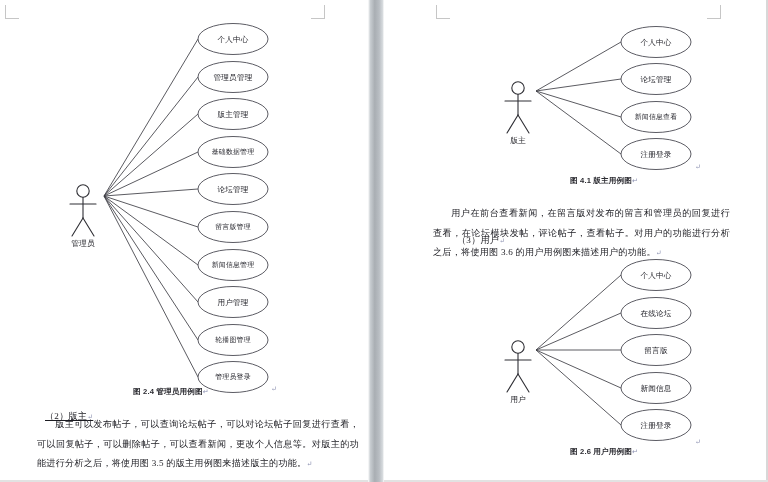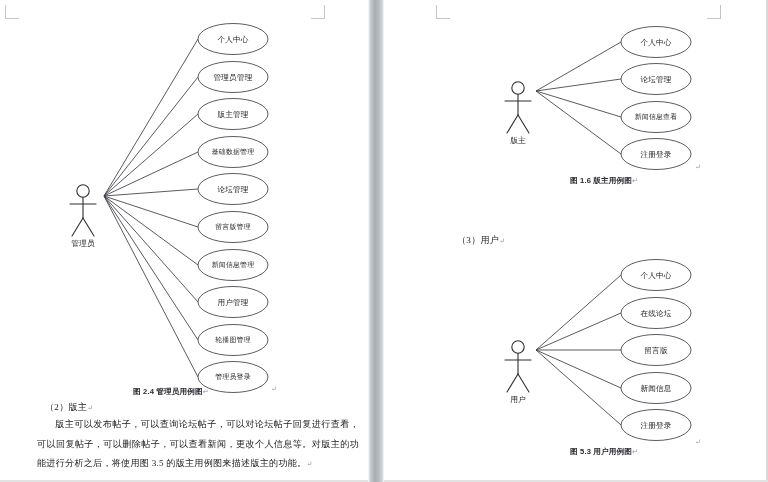--- a/index.html
+++ b/index.html
@@ -225,21 +225,21 @@
         </g>
       </svg>
     </div>
 
     <span class="pilcrow" style="position:absolute; left:271px; top:385px;">↵</span>
 
     <div class="fig-caption" style="left:133px; top:387px;">
       <span>图 2.4  管理员用例图</span><span class="pilcrow">↵</span>
     </div>
 
-    <div class="heading-line" style="left:45px; top:401px;">
+    <div class="heading-line" style="left:45px; top:410px;text-decoration:underline;">
       <span>（2）版主</span><span class="pilcrow">↵</span>
     </div>
 
     <div class="body-block" style="left:21px; top:415px; width:322px;margin-left:16px;">
       <p class="indent-2"><span>版主可以发布帖子，可以查询论坛帖子，可以对论坛帖子回复进行查看，可以回复帖子，可以删除帖子，可以查看新闻，更改个人信息等。对版主的功能进行分析之后，将使用图 3.5 的版主用例图来描述版主的功能。</span><span class="pilcrow">↵</span></p>
     </div>
 
     <div class="page-edge-bottom"></div>
   </div>
 
@@ -286,27 +286,30 @@
             <ellipse class="ellipse-shape" cx="272" cy="154" rx="35" ry="15.5"></ellipse>
             <text class="uc-label" x="272" y="154.5">注册登录</text>
           </g>
         </g>
       </svg>
     </div>
 
     <span class="pilcrow" style="position:absolute; left:311px; top:163px;">↵</span>
 
     <div class="fig-caption" style="left:186px; top:176px;">
-      <span>图 1.6  版主用例图</span><span class="pilcrow">↵</span>
+      <span>图 4.1  版主用例图</span><span class="pilcrow">↵</span>
     </div>
 
     <div class="heading-line" style="left:73px; top:190px;margin-top:44px;">
       <span>（3）用户</span><span class="pilcrow">↵</span>
     </div>
 
+    <div class="body-block" style="left:49px; top:204px; width:297px;">
+      <p class="indent-2"><span>用户在前台查看新闻，在留言版对发布的留言和管理员的回复进行查看，在论坛模块发帖，评论帖子，查看帖子。对用户的功能进行分析之后，将使用图 3.6 的用户用例图来描述用户的功能。</span><span class="pilcrow">↵</span></p>
+    </div>
 
     <div class="diagram" style="left:0px; top:252px;">
       <svg width="384" height="190" viewBox="0 0 384 190">
 
         <g>
           <line class="assoc-line" x1="152" y1="98" x2="237" y2="23"></line>
           <line class="assoc-line" x1="152" y1="98" x2="237" y2="61"></line>
           <line class="assoc-line" x1="152" y1="98" x2="237" y2="98"></line>
           <line class="assoc-line" x1="152" y1="98" x2="237" y2="136"></line>
           <line class="assoc-line" x1="152" y1="98" x2="237" y2="173"></line>
@@ -342,20 +345,20 @@
             <ellipse class="ellipse-shape" cx="272" cy="173" rx="35" ry="15.5"></ellipse>
             <text class="uc-label" x="272" y="173.5">注册登录</text>
           </g>
         </g>
       </svg>
     </div>
 
     <span class="pilcrow" style="position:absolute; left:311px; top:438px;">↵</span>
 
     <div class="fig-caption" style="left:186px; top:447px;">
-      <span>图 5.3  用户用例图</span><span class="pilcrow">↵</span>
+      <span>图 2.6  用户用例图</span><span class="pilcrow">↵</span>
     </div>
 
     <div class="page-edge-right"></div>
     <div class="page-edge-bottom"></div>
   </div>
 
 </div>
 
 </body></html>

